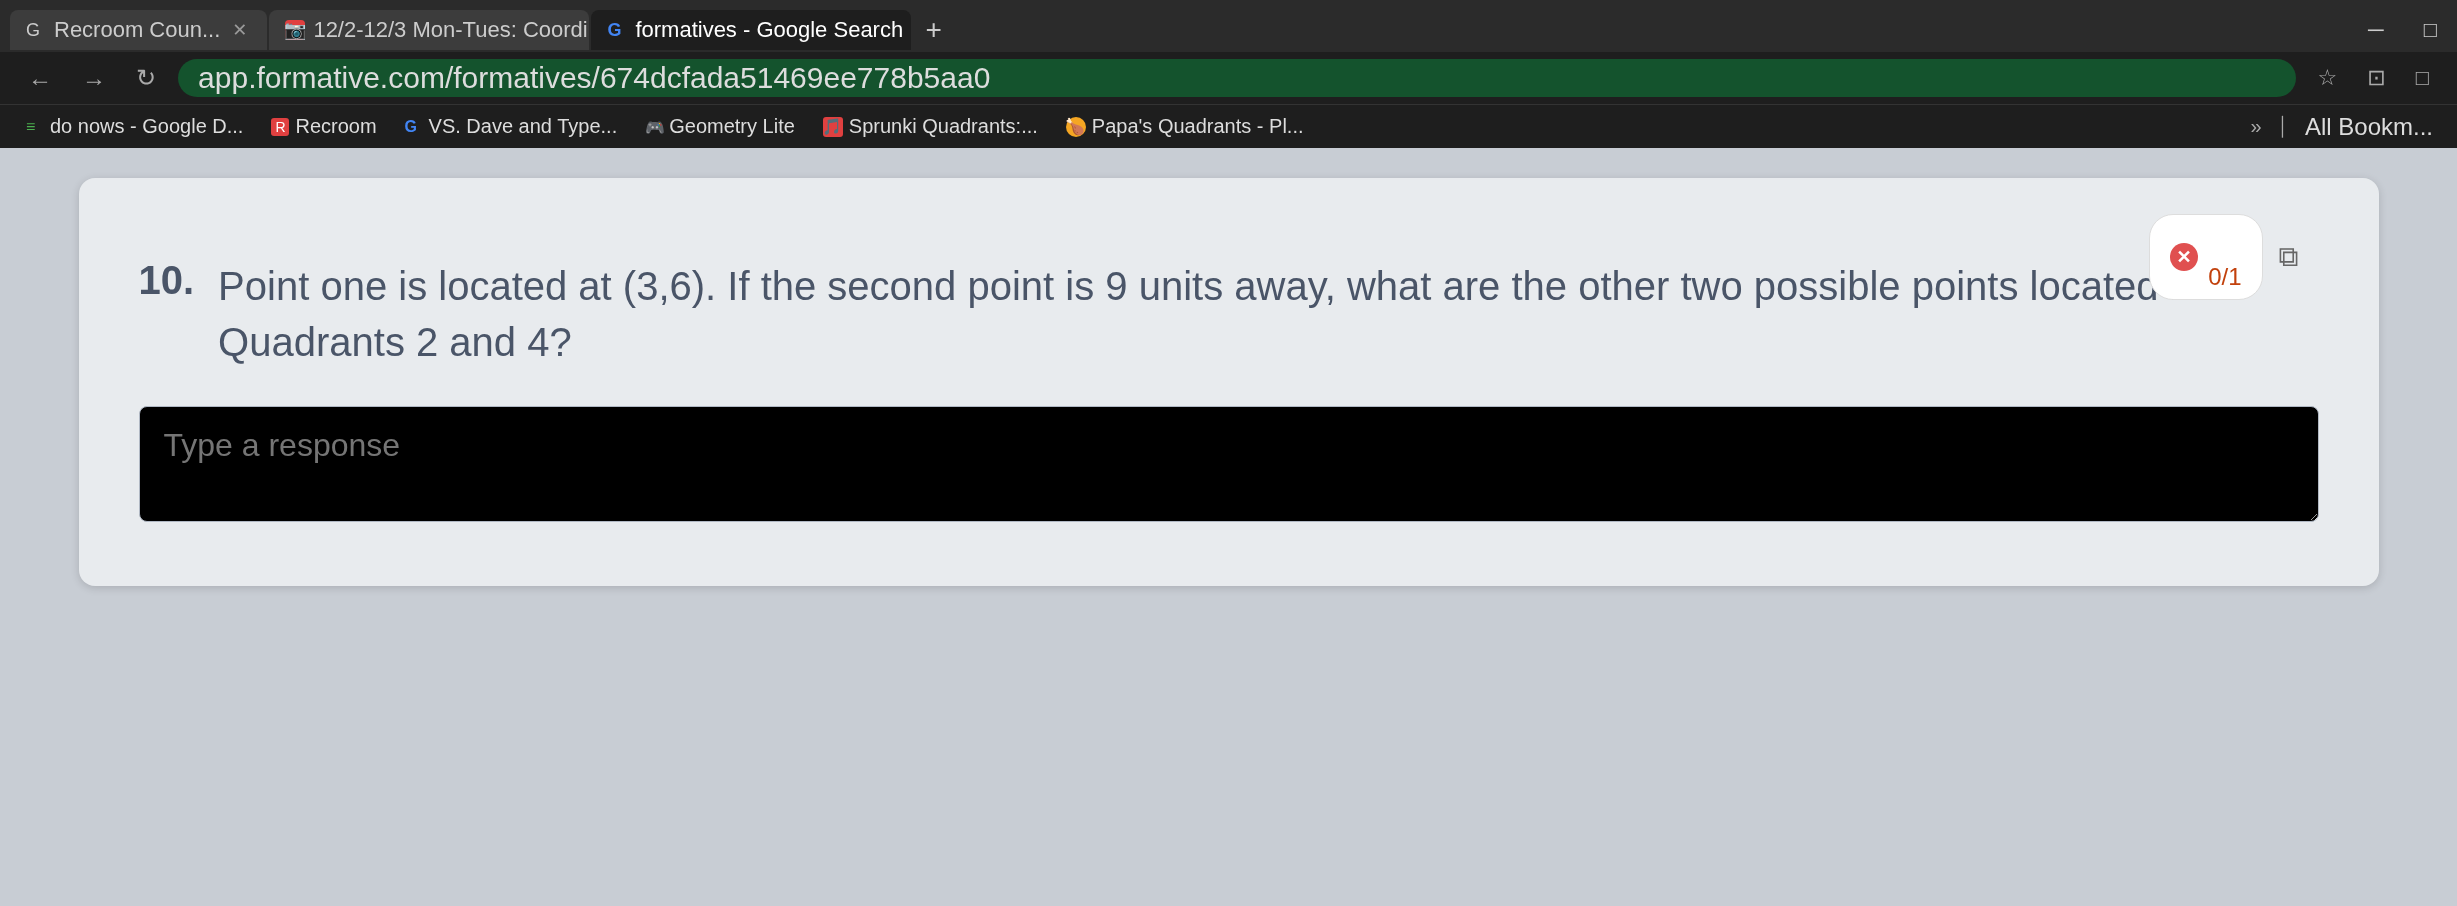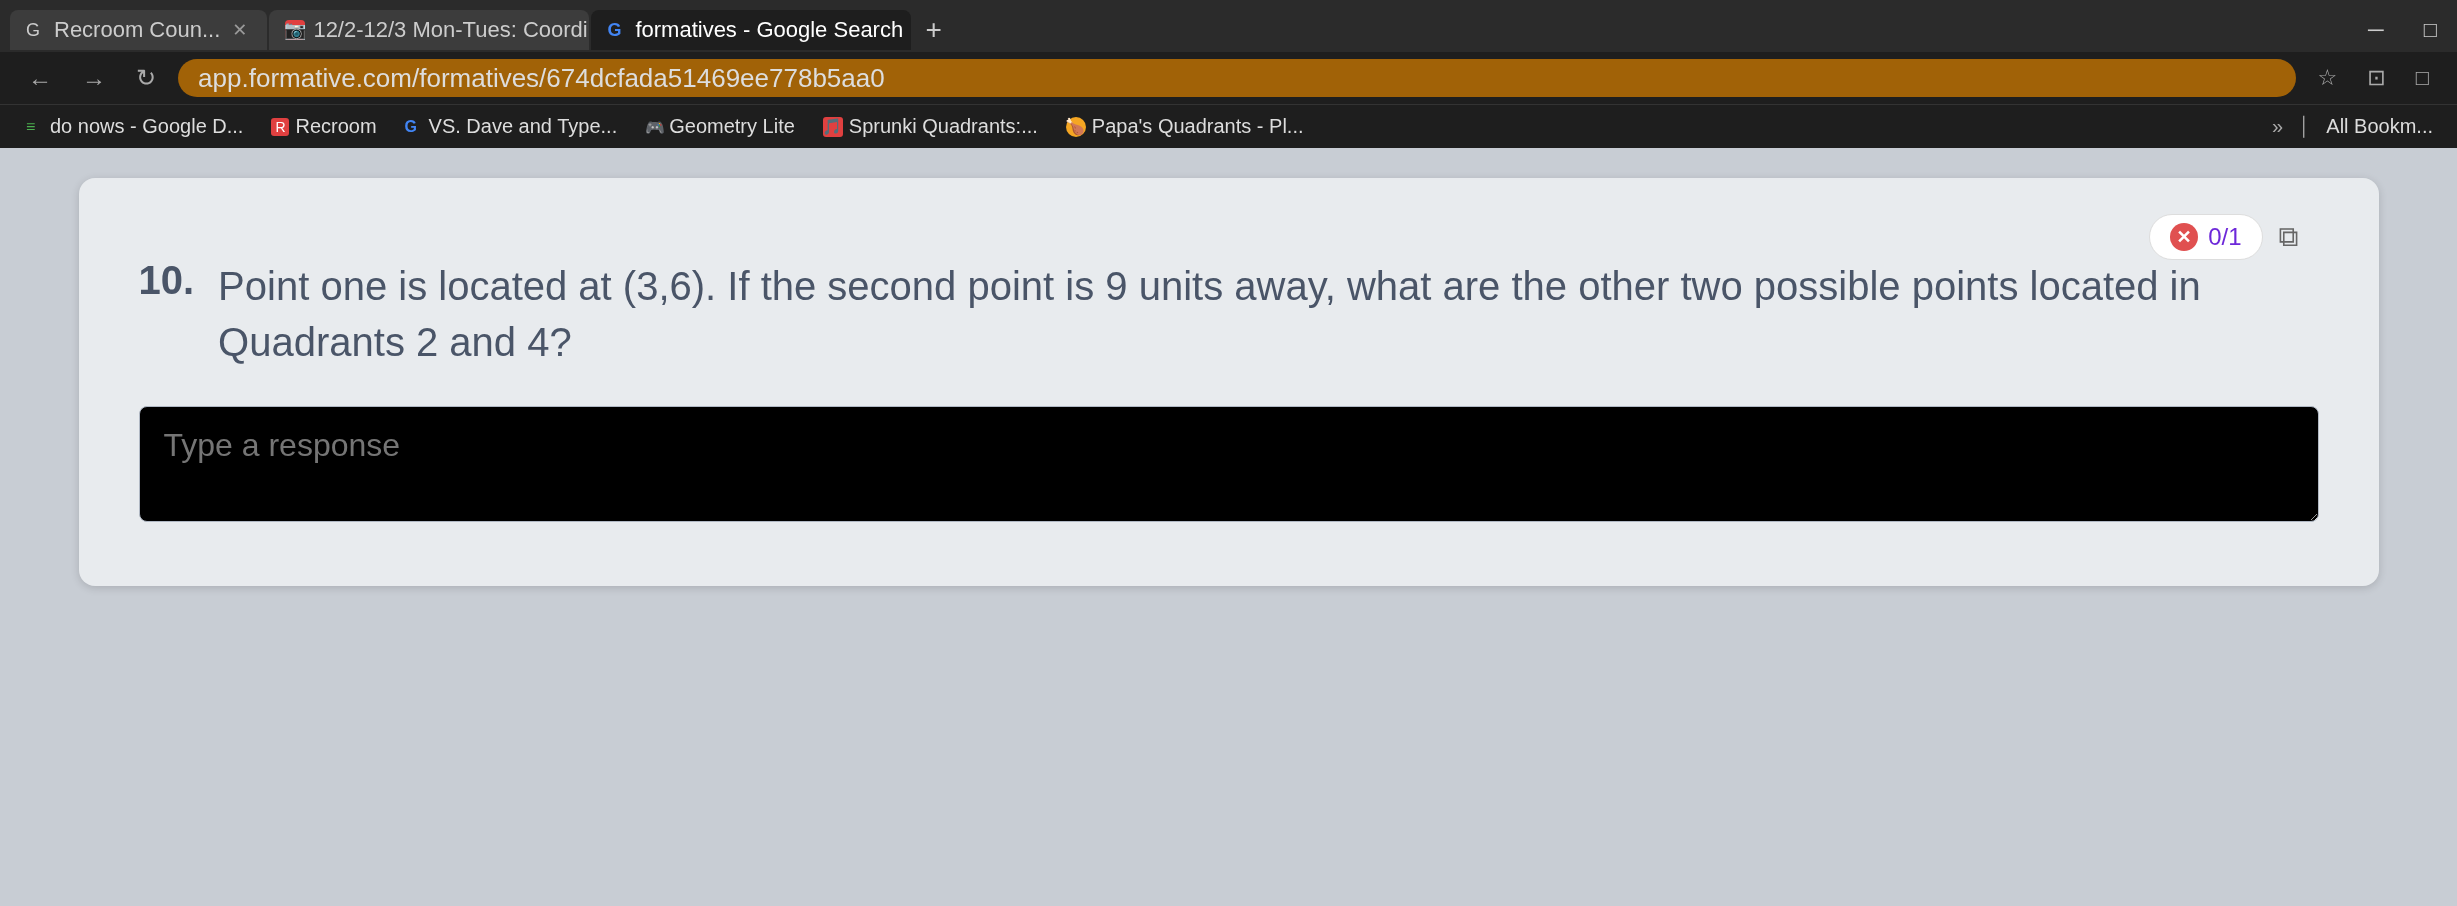--- a/index.html
+++ b/index.html
@@ -95,25 +95,25 @@
       gap: 14px;
     }
     .nav-btn {
       color: #aaa;
       font-size: 24px;
       cursor: pointer;
       padding: 4px 8px;
     }
     .address-input {
       flex: 1;
-      background: #a16207;
+      background: #14532d;
       border: none;
       border-radius: 20px;
       color: #ddd;
-      font-size: 26px;
+      font-size: 30px;
       padding: 8px 20px;
       outline: none;
       height: 38px;
     }
     .addr-icon {
       color: #aaa;
       font-size: 22px;
       cursor: pointer;
       padding: 4px 8px;
     }
@@ -152,21 +152,21 @@
       gap: 6px;
     }
     .bk-more {
       color: #aaa;
       font-size: 20px;
       cursor: pointer;
       padding: 4px 10px;
     }
     .bk-all {
       color: #ddd;
-      font-size: 20px;
+      font-size: 24px;
       cursor: pointer;
       padding: 4px 10px;
       white-space: nowrap;
     }
 
     
     .page-content {
       background: #c8cdd4;
       width: 100%;
       height: calc(906px - 148px);
@@ -212,22 +212,23 @@
       border-radius: 50%;
       display: flex;
       align-items: center;
       justify-content: center;
       color: #fff;
       font-size: 18px;
       font-weight: bold;
     }
     .score-text {
       font-size: 24px;
-      color: #6d28d9;
+      color: #c2410c;
       font-weight: 500;
+      margin-top: 40px;
     }
     .copy-icon {
       color: #666;
       font-size: 28px;
       cursor: pointer;
     }
 
     
     .question-number {
       font-size: 40px;

